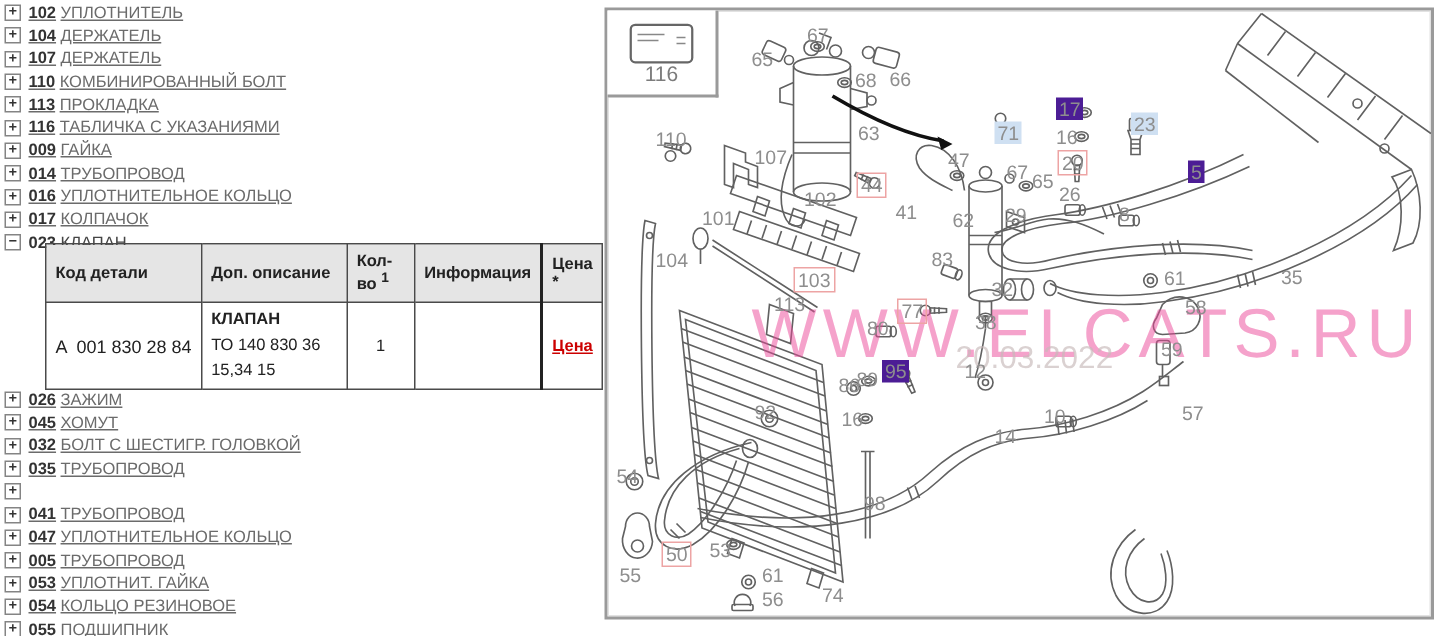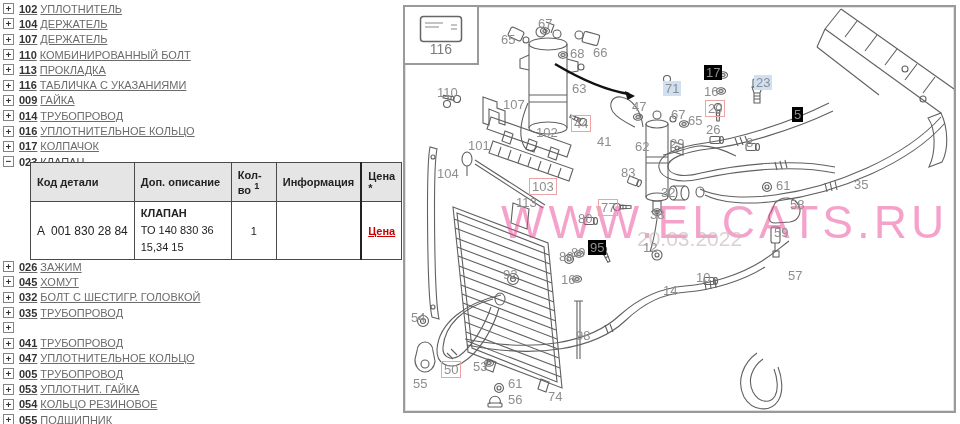--- a/index.html
+++ b/index.html
@@ -27,21 +27,21 @@
   .desc-cell{line-height:1.55;}
 
   
   .diagram-panel{position:absolute;left:403px;top:5px;width:549px;height:404px;background:#fff;border:2px solid #9a9a9a;box-shadow:inset 0 0 0 1px #e2e2e2;}
   .diagram-svg{position:absolute;left:0;top:0;width:100%;height:100%;z-index:1;}
   .watermark{position:absolute;left:96px;top:188px;z-index:2;font-size:46px;letter-spacing:4px;color:#ec4899;opacity:.5;white-space:nowrap;pointer-events:none;}
   .watermark-date{position:absolute;left:232px;top:220px;z-index:2;font-size:21px;color:#c7b9b9;opacity:.65;white-space:nowrap;pointer-events:none;}
   .dlabel{position:absolute;z-index:3;font-size:13px;line-height:15px;color:#8e8e8e;padding:0 2px;cursor:pointer;}
   .dlabel.red{border:1px solid #eda4a4;}
   .dlabel.blue{background:#cfe0f2;}
-  .dlabel.faint{background:#000000;}
+  .dlabel.faint{background:#4c1d95;}
 
   
   .label-box{position:absolute;left:0;top:0;width:72px;height:56px;z-index:3;background:#fff;border-right:2px solid #9a9a9a;border-bottom:2px solid #9a9a9a;}
   .label-box .num{position:absolute;left:0;right:0;top:34px;text-align:center;font-size:14px;color:#7c7c7c;}
 </style>
 </head>
 <body>
 
 <div class="app">
 

